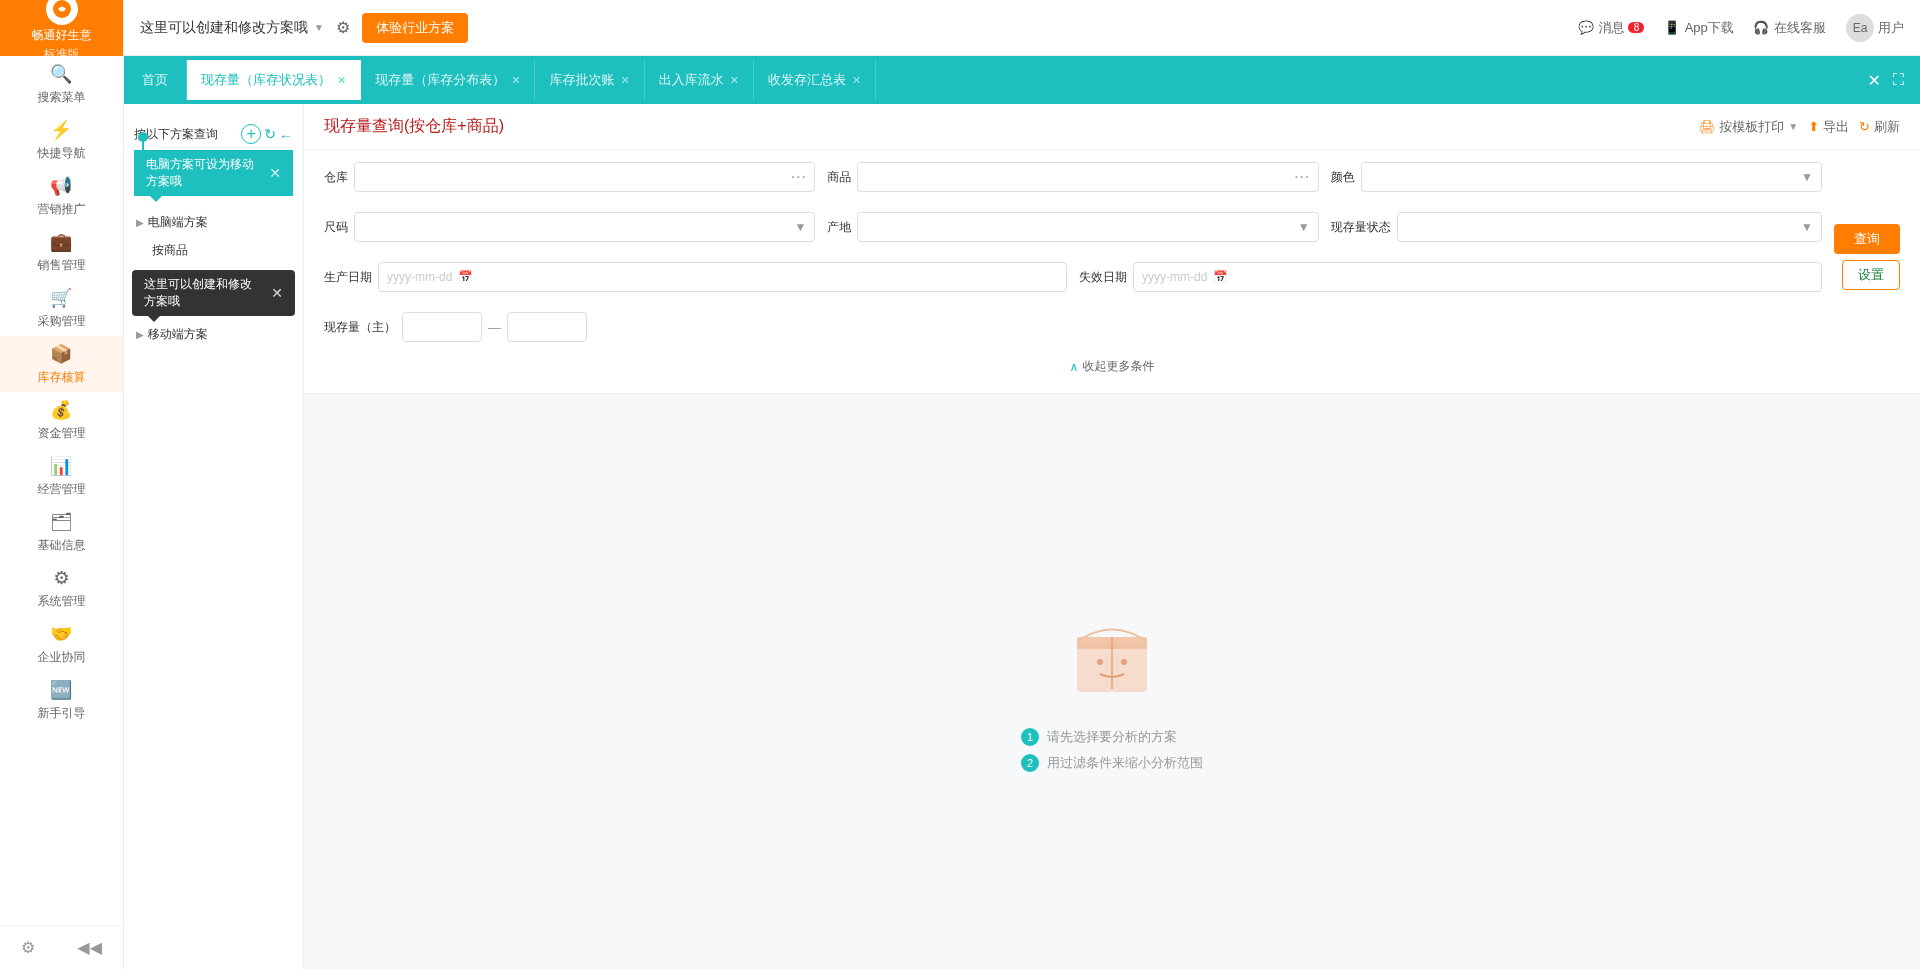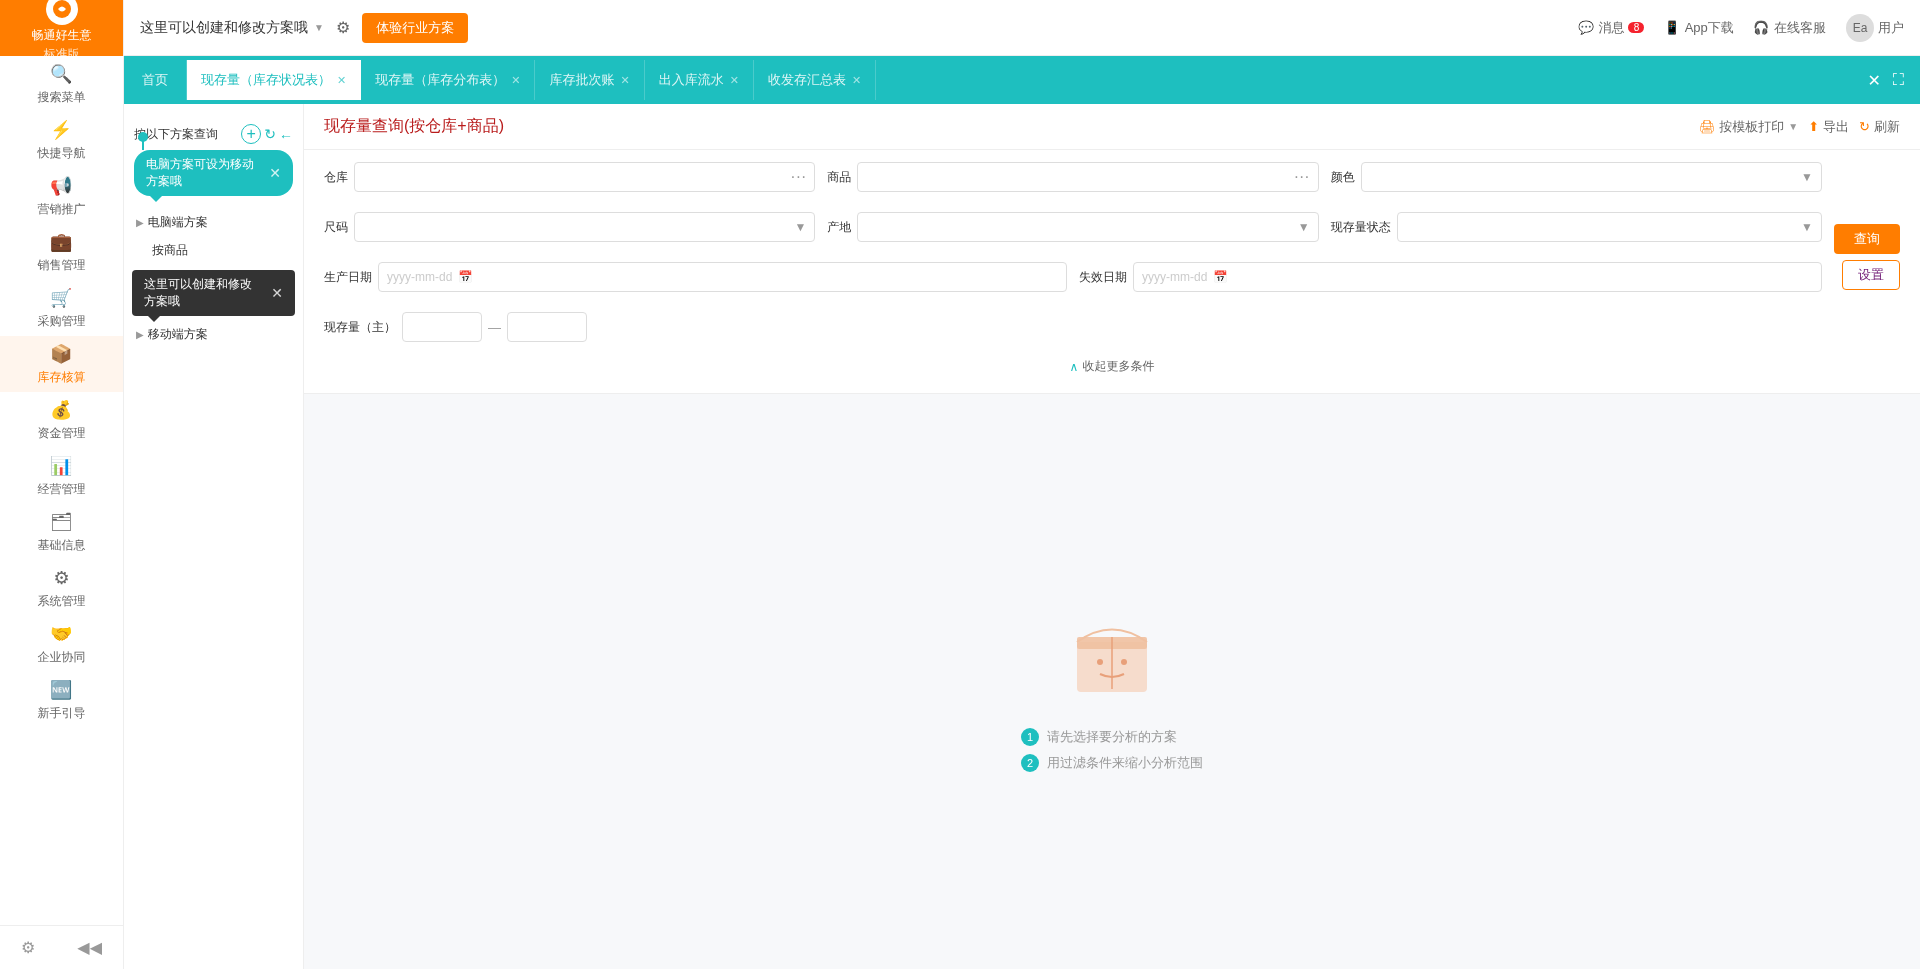--- a/index.html
+++ b/index.html
@@ -309,21 +309,21 @@
       background: #ff7d00;
       color: #fff;
       border: none;
       border-radius: 4px;
       padding: 6px 20px;
       cursor: pointer;
       font-size: 13px;
     }
     .setting-btn {
       background: #fff;
-      color: #701a75;
+      color: #15803d;
       border: 1px solid #ff7d00;
       border-radius: 4px;
       padding: 5px 6px;
       cursor: pointer;
       font-size: 13px;
       margin-left: 8px;
     }
 
     
     .result-area {
@@ -353,21 +353,21 @@
       color: #fff;
       display: flex; align-items: center; justify-content: center;
       font-size: 11px;
       flex-shrink: 0;
     }
 
     
     .tooltip-green {
       background: #1ebfbf;
       color: #fff;
-      border-radius: 16px;
+      border-radius: 0;
       padding: 6px 12px;
       font-size: 12px;
       display: inline-flex;
       align-items: center;
       gap: 8px;
       position: relative;
     }
     .tooltip-green .tooltip-close {
       cursor: pointer;
       font-size: 14px;

